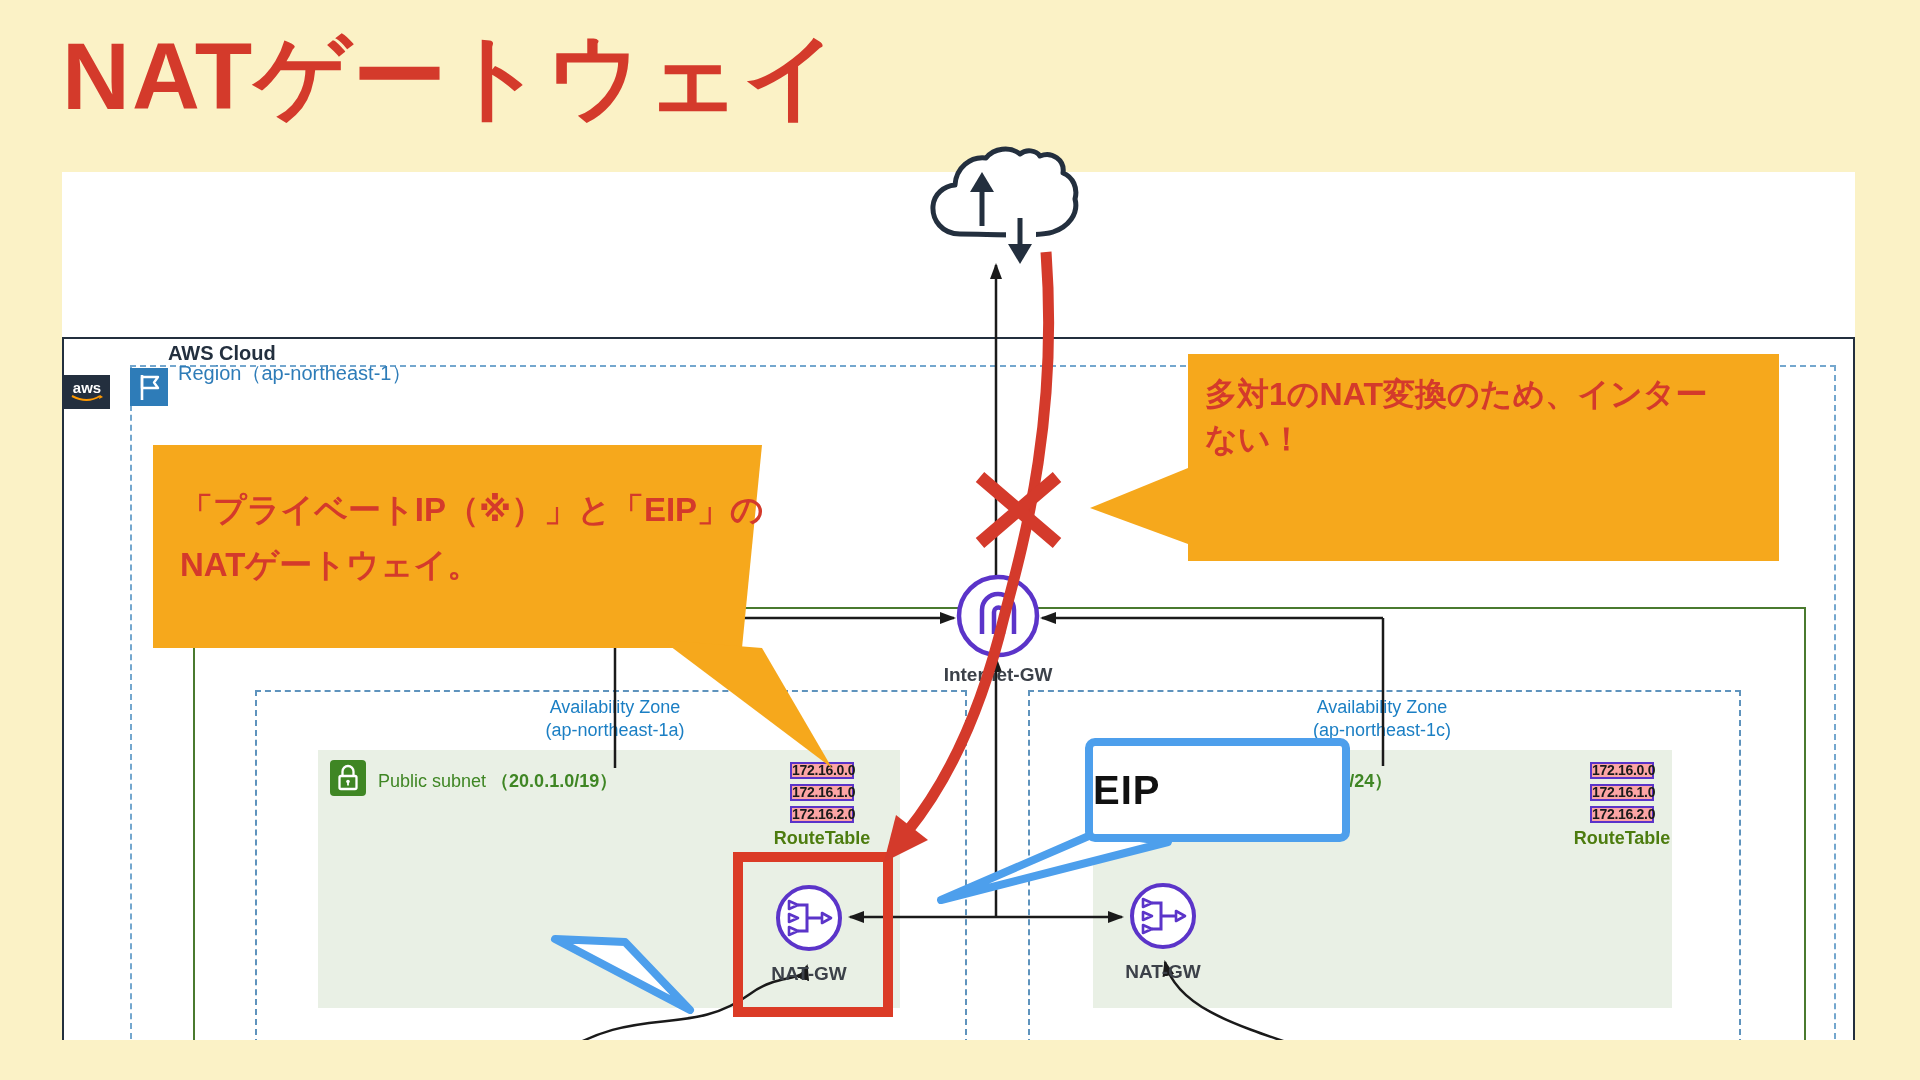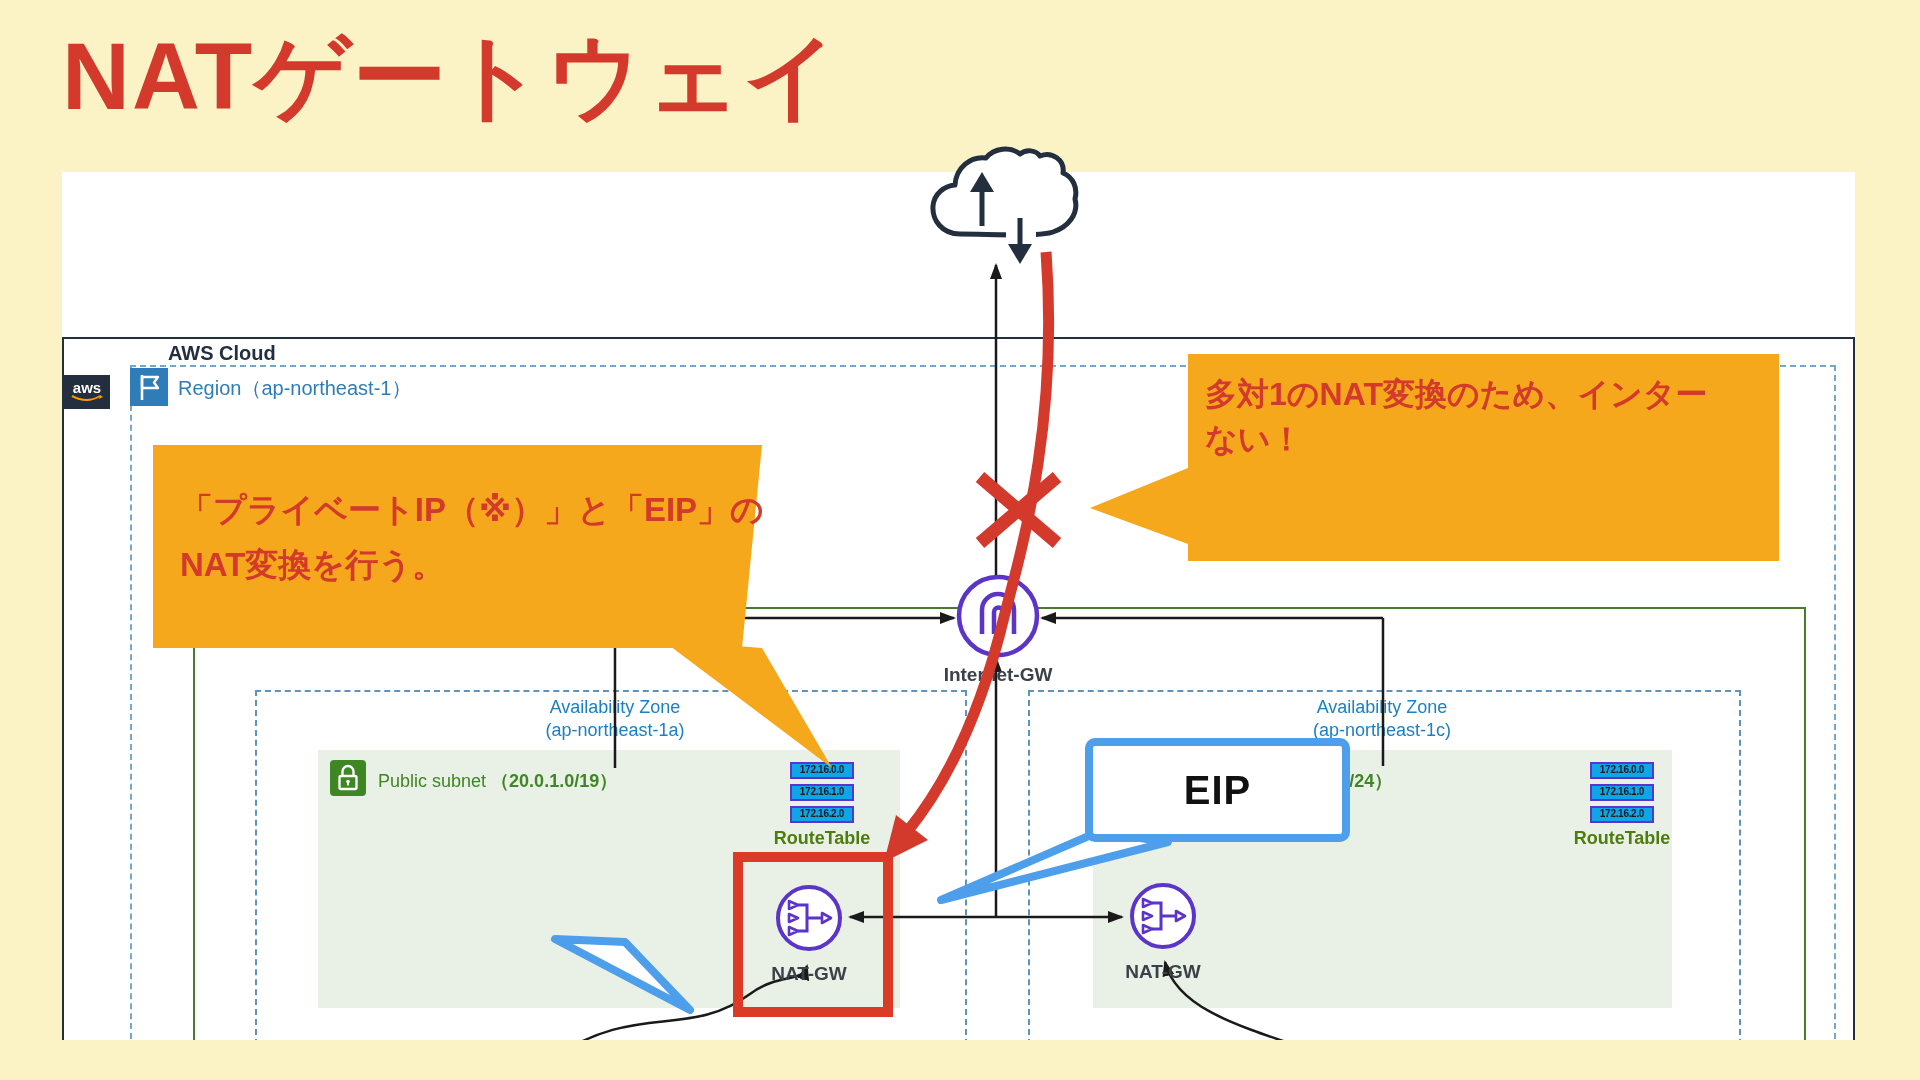--- a/index.html
+++ b/index.html
@@ -19,47 +19,47 @@
   #az2-rect{left:966px;width:709px;}
   .subnet-rect{top:578px;height:258px;background:#E9F0E5;}
   #subnet1-rect{left:256px;width:582px;}
   #subnet2-rect{left:1031px;width:579px;}
   
   .aws-logo{left:2px;top:167px;width:46px;height:34px;background:#232F3E;color:#fff;
             text-align:center;font-weight:700;font-size:15px;line-height:26px;margin-top:36px;}
   .aws-logo svg{position:absolute;left:7px;top:20px;}
   .aws-cloud-label{left:58px;top:170px;font-size:20px;font-weight:700;color:#232F3E;margin-left:48px;}
   .flag-box{left:68px;top:196px;width:38px;height:38px;background:#2E7CB8;}
-  .region-label{left:116px;top:203px;font-size:20px;color:#2E7CB8;}
+  .region-label{left:116px;top:188px;font-size:20px;color:#2E7CB8;}
   .az-label{top:524px;width:220px;text-align:center;font-size:18px;color:#1B7FC4;line-height:23px;}
   #az1-label{left:443px;}
   #az2-label{left:1210px;}
   .lock-box{top:588px;width:36px;height:36px;background:#3F8624;border-radius:4px;}
   #lock1{left:268px;} #lock2{left:1043px;}
   .subnet-label{top:597px;font-size:18px;color:#3F8624;}
   #subnet1-label{left:316px;} #subnet2-label{left:1091px;}
   .subnet-label b{font-weight:700;}
   
-  .chip{width:64px;height:17px;background:#0ea5e9;border:2px solid #5B34C9;box-sizing:border-box;
-        font-size:10px;line-height:12px;text-align:center;color:#1a1a1a;font-weight:700;letter-spacing:-0.3px;}
+  .chip{width:64px;height:17px;background:#fca5a5;border:2px solid #5B34C9;box-sizing:border-box;
+        font-size:14px;line-height:12px;text-align:center;color:#1a1a1a;font-weight:700;letter-spacing:-0.3px;}
   .rt-label{width:140px;text-align:center;font-size:18px;font-weight:700;color:#4d7c0f;top:656px;}
   
   .gw-label{font-size:19px;font-weight:700;color:#3C4149;text-align:center;}
   #igw-label{left:856px;top:492px;width:160px;}
   #nat1-label{left:687px;top:791px;width:120px;}
   #nat2-label{left:1041px;top:789px;width:120px;}
   
   #red-box{left:671px;top:680px;width:160px;height:165px;border:10px solid #DB3B26;box-sizing:border-box;}
   
   .callout-text{color:#D43A2B;font-weight:800;white-space:nowrap;}
   #nat-note-text{left:118px;top:310px;font-size:33px;line-height:55px;}
   #internet-note-text{left:1143px;top:200px;font-size:32px;line-height:45px;}
   
   .bubble{background:#fff;border:8px solid #4D9FEC;border-radius:10px;box-sizing:border-box;
-          display:flex;align-items:center;justify-content:center;font-weight:800;color:#111;}
+          display:flex;align-items:center;font-weight:800;color:#111;}
   #privateip-bubble{left:316px;top:673px;width:274px;height:110px;font-size:36px;}
   #eip-bubble{left:1023px;top:566px;width:265px;height:104px;font-size:40px;letter-spacing:1px;}
   svg{display:block;}
 </style>
 </head>
 <body>
 
 <div class="abs" id="slide-title">NATゲートウェイ</div>
 
 <div class="abs" id="stage">
@@ -184,21 +184,21 @@
   <div class="abs gw-label" id="nat2-label">NAT-GW</div>
 
   <div class="abs" id="red-box"></div>
 
   <svg class="abs" style="left:91px;top:273px;" width="690" height="330">
     <polygon points="0,0 609,0 589,203 0,203" fill="#F6A81C"></polygon>
     <polygon points="509,195 609,203 679,323" fill="#F6A81C"></polygon>
   </svg>
   <div class="abs callout-text" id="nat-note-text">
     <div>「プライベートIP（※）」と「EIP」の</div>
-    <div>NAT変換を行う。</div>
+    <div>NATゲートウェイ。</div>
   </div>
 
   <svg class="abs" style="left:1028px;top:182px;" width="700" height="210">
     <rect x="98" y="0" width="591" height="207" fill="#F6A81C"></rect>
     <polygon points="98,114 98,190 0,154" fill="#F6A81C"></polygon>
   </svg>
   <div class="abs callout-text" id="internet-note-text">
     <div>多対1のNAT変換のため、インター</div>
     <div>ない！</div>
   </div>

